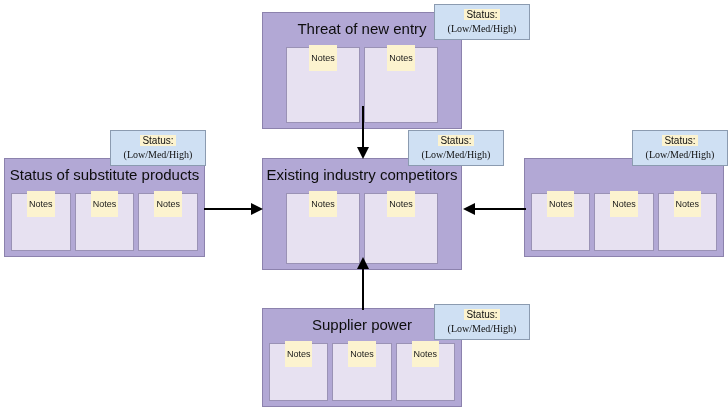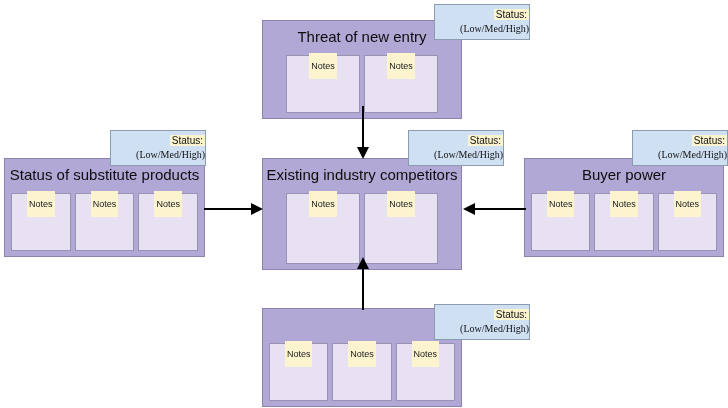--- a/index.html
+++ b/index.html
@@ -71,42 +71,42 @@
   }
 
   
   .status-box {
     position: absolute;
     background: #cfe0f3;
     border: 1px solid #8b9bb0;
     box-sizing: border-box;
     width: 96px;
     height: 36px;
-    text-align: right;
+    text-align: center;
     font-size: 10px;
     color: #111111;
     line-height: 14px;
     padding-top: 3px;
   }
   .status-box .sline1 { display: block; }
   .status-box .sline1 span { background: #fcf3cf; padding: 0 2px; }
   .status-box .sline2 { display: block; font-family: Liberation Serif, serif; }
 
   
   .arrow {
     position: absolute;
   }
   .arrow svg { display: block; }
 </style>
 </head>
 <body>
 
 <div id="canvas">
 
-  <div class="force-box" style="left:262px; top:20px; width:200px; height:99px;">
+  <div class="force-box" style="left:262px; top:12px; width:200px; height:117px;">
     <div class="force-title">Threat of new entry</div>
     <div class="notes-row">
       <div class="note">
         <div class="note-label"><span>Notes</span></div>
       </div>
       <div class="note">
         <div class="note-label"><span>Notes</span></div>
       </div>
     </div>
   </div>
@@ -144,39 +144,39 @@
         <div class="note-label"><span>Notes</span></div>
       </div>
     </div>
   </div>
   <div class="status-box" style="left:408px; top:130px;">
     <span class="sline1"><span>Status:</span></span>
     <span class="sline2">(Low/Med/High)</span>
   </div>
 
   <div class="force-box" style="left:524px; top:158px; width:200px; height:99px;">
-    <div class="force-title">Buyer power</div>
     <div class="notes-row">
       <div class="note">
         <div class="note-label"><span>Notes</span></div>
       </div>
       <div class="note">
         <div class="note-label"><span>Notes</span></div>
       </div>
       <div class="note">
         <div class="note-label"><span>Notes</span></div>
       </div>
     </div>
   </div>
   <div class="status-box" style="left:632px; top:130px;">
     <span class="sline1"><span>Status:</span></span>
     <span class="sline2">(Low/Med/High)</span>
   </div>
 
   <div class="force-box" style="left:262px; top:308px; width:200px; height:99px;">
+    <div class="force-title">Supplier power</div>
     <div class="notes-row">
       <div class="note">
         <div class="note-label"><span>Notes</span></div>
       </div>
       <div class="note">
         <div class="note-label"><span>Notes</span></div>
       </div>
       <div class="note">
         <div class="note-label"><span>Notes</span></div>
       </div>

